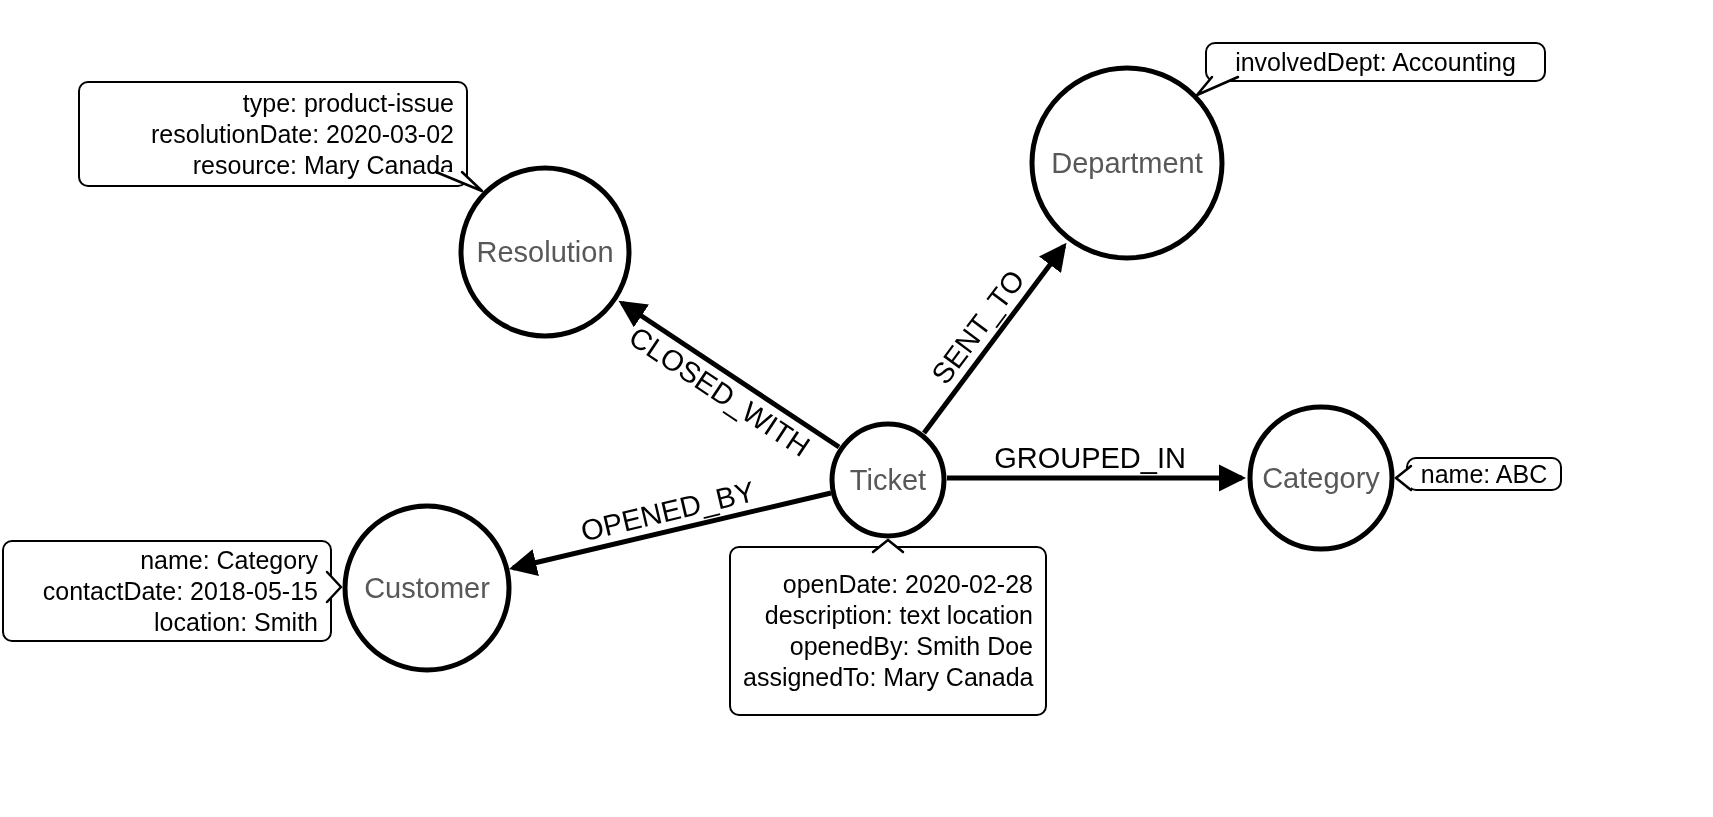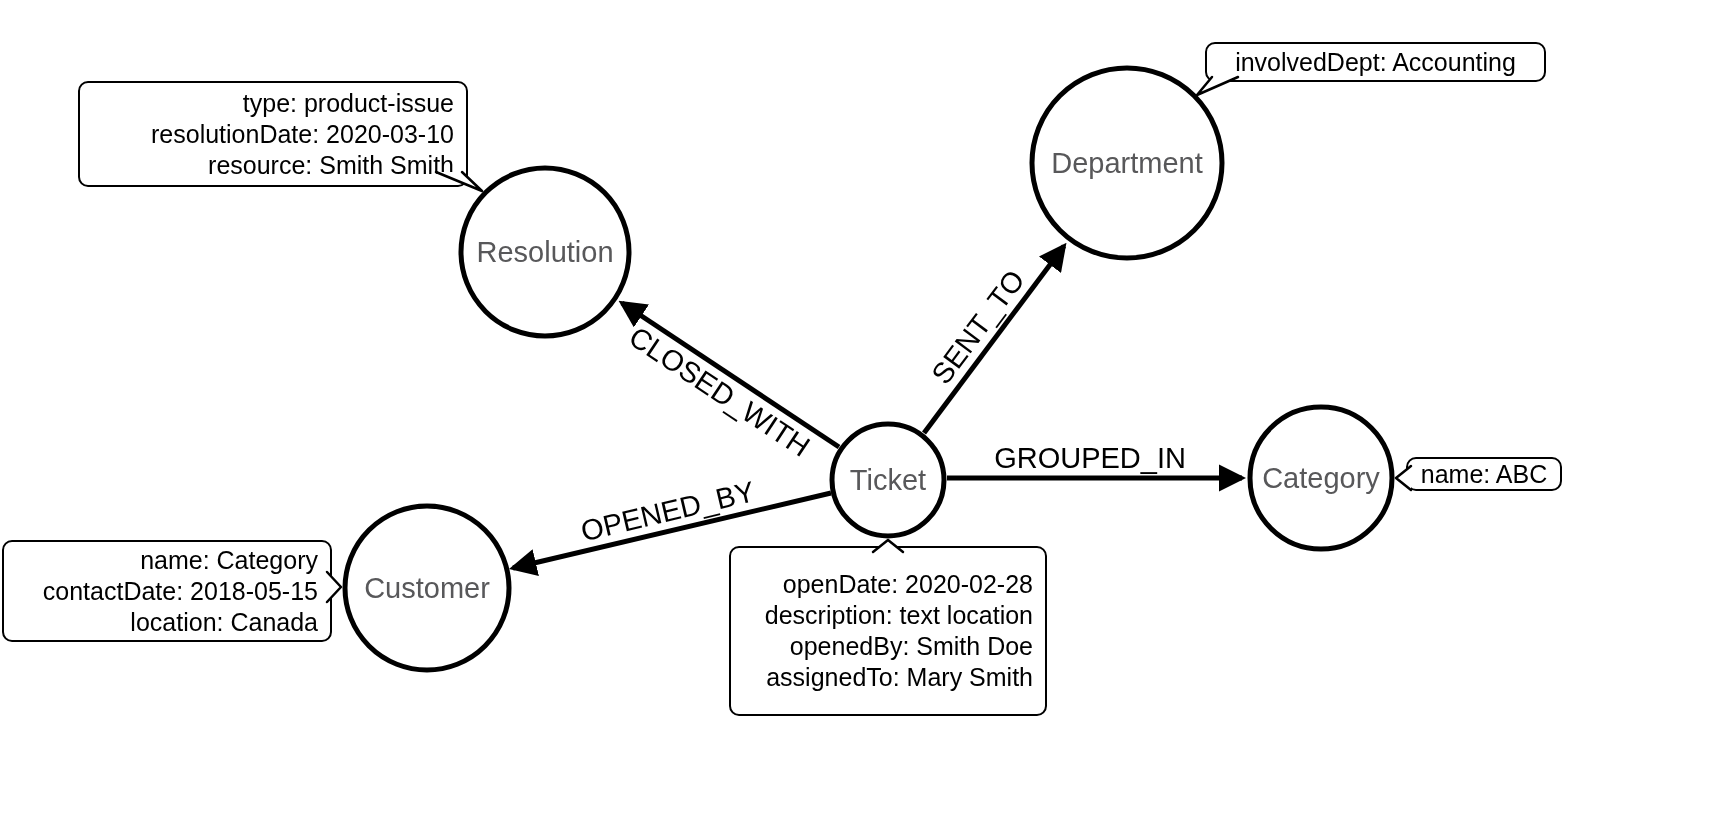--- a/index.html
+++ b/index.html
@@ -69,43 +69,43 @@
     stroke-linecap: round;
   }
 </style>
 </head>
 <body>
 
 <div class="stage">
 
   <div class="callout align-right" style="left:78px; top:72px; width:390px; height:106px;margin-top:9px;">
     <div class="line">type: product-issue</div>
-    <div class="line">resolutionDate: 2020-03-10</div>
-    <div class="line">resource: Smith Smith</div>
+    <div class="line">resolutionDate: 2020-03-02</div>
+    <div class="line">resource: Mary Canada</div>
   </div>
 
   <div class="callout align-center" style="left:1205px; top:42px; width:341px; height:40px;padding-left:12px;">
     <div class="line">involvedDept: Accounting</div>
   </div>
 
   <div class="callout align-center" style="left:1406px; top:457px; width:156px; height:34px;">
     <div class="line">name: ABC</div>
   </div>
 
   <div class="callout align-right" style="left:2px; top:540px; width:330px; height:102px;">
     <div class="line">name: Category</div>
     <div class="line">contactDate: 2018-05-15</div>
-    <div class="line">location: Canada</div>
+    <div class="line">location: Smith</div>
   </div>
 
   <div class="callout align-right" style="left:729px; top:546px; width:318px; height:170px;">
     <div class="line">openDate: 2020-02-28</div>
     <div class="line">description: text location</div>
     <div class="line">openedBy: Smith Doe</div>
-    <div class="line">assignedTo: Mary Smith</div>
+    <div class="line">assignedTo: Mary Canada</div>
   </div>
 
   <svg class="overlay" width="1713" height="817" viewBox="0 0 1713 817">
     <defs>
       <marker id="arrowhead" viewBox="0 0 10 10" refX="8.5" refY="5" markerWidth="5.5" markerHeight="5.5" orient="auto" markerUnits="strokeWidth">
         <path d="M0,0 L10,5 L0,10 Z" fill="#000000"></path>
       </marker>
     </defs>
 
     <line class="edge" x1="839" y1="447" x2="622" y2="303" marker-end="url(#arrowhead)"></line>

